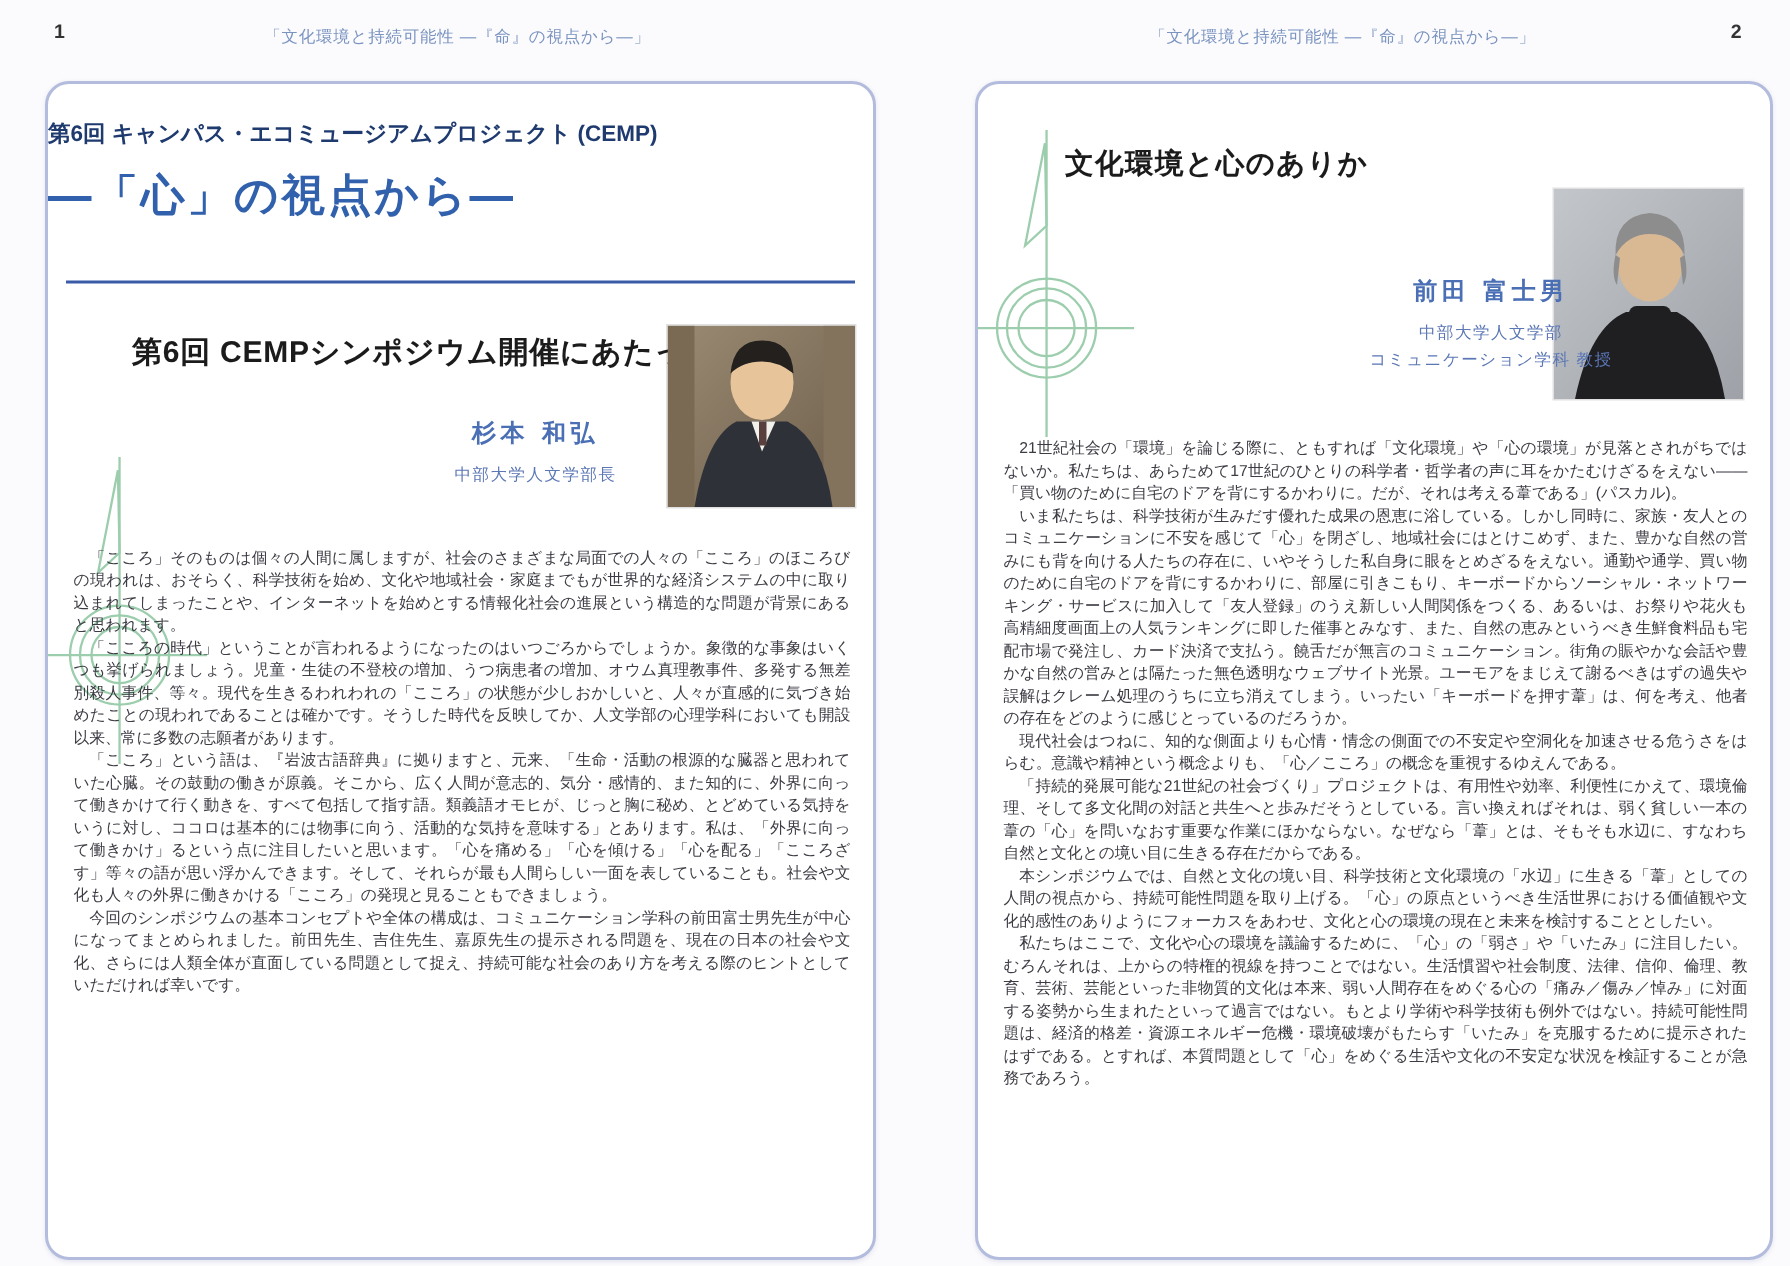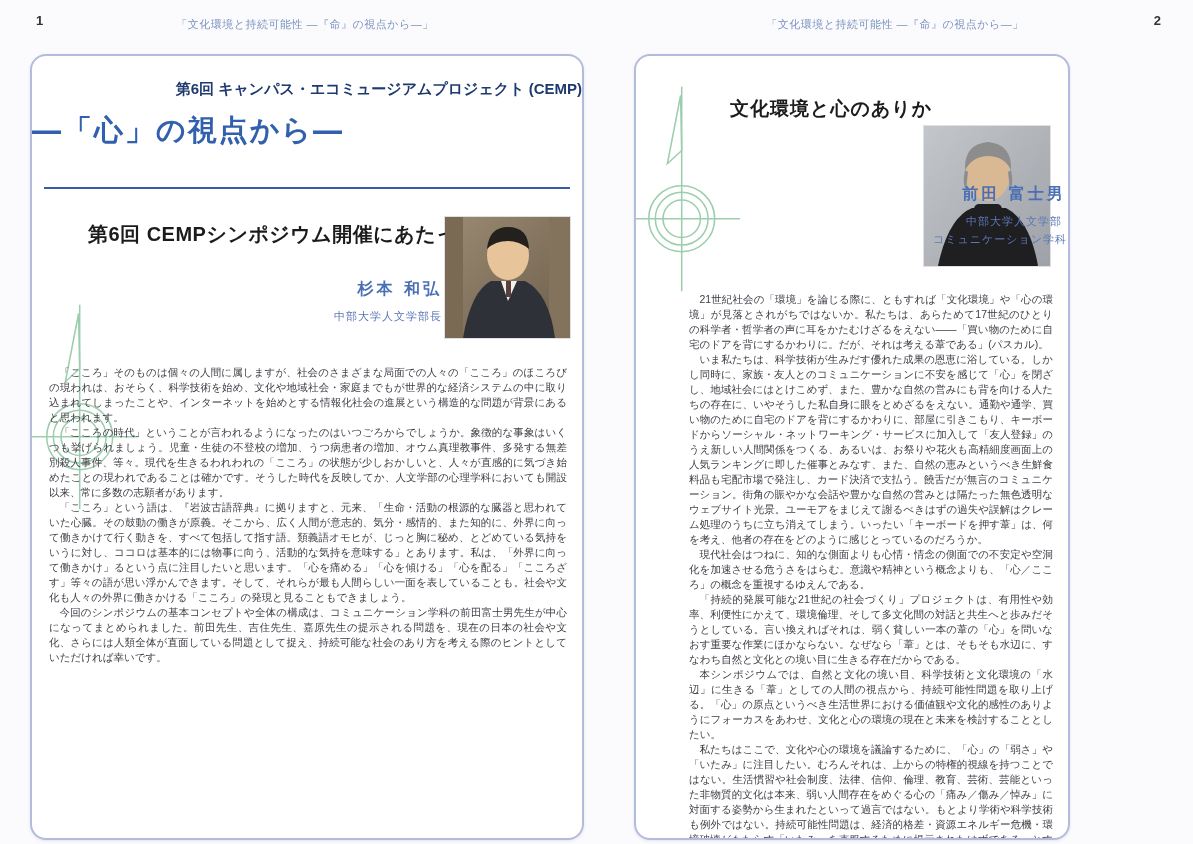--- a/index.html
+++ b/index.html
@@ -28,24 +28,24 @@
   
   .card {
     position:absolute; top:54px; height:786px;
     background:#ffffff;
     border:2px solid #b3bcdc;
     border-radius:16px;
     box-shadow:0 1px 3px rgba(120,130,180,.18);
     overflow:hidden;
   }
   .card.lp { left:30px;  width:554px; }
-  .card.rp { left:634px; width:436px;padding-left:36px; }
+  .card.rp { left:650px; width:532px; }
   
   .lp-kicker {
-    margin-top:24px; text-align:right;
+    margin-top:24px; text-align:left;
     font-size:15px; font-weight:bold; color:#1e3a6e;
   }
   .lp-kicker2 {
     margin-top:8px; text-align:center;
     font-size:17px; font-weight:bold; color:#1e3a6e;
   }
   .lp-title {
     margin-top:32px; text-align:center;
     font-family:"DejaVu Serif","Liberation Serif",serif;
     font-size:40px; font-weight:bold; color:#3161ac; letter-spacing:3px;
@@ -64,21 +64,21 @@
     position:absolute; left:56px; top:32px;
     font-size:20px; font-weight:bold; color:#1b1b1b; letter-spacing:.5px;
   }
   .photo-frame {
     position:absolute; overflow:hidden;
     box-shadow:0 0 0 1px rgba(0,0,0,.12);
   }
   .lp .photo-frame { right:12px; top:28px; width:125px; height:121px; }
   .rp .photo-frame { right:18px; top:70px; width:126px; height:140px; }
   .photo-frame svg { display:block; width:100%; height:100%; }
-  .speaker-block { position:absolute; text-align:right; }
+  .speaker-block { position:absolute; text-align:center; }
   .lp .speaker-block { left:240px; top:90px; width:170px; }
   .rp .speaker-block { left:252px; top:128px; width:180px; text-align:center; }
   .speaker-name {
     font-family:"DejaVu Serif","Liberation Serif",serif;
     font-size:16px; font-weight:bold; color:#4a6fb5; letter-spacing:3px;
   }
   .speaker-title {
     margin-top:9px; font-size:11px; color:#5b77b5; letter-spacing:1px;
   }
   .speaker-title.l2 { margin-top:3px; }

